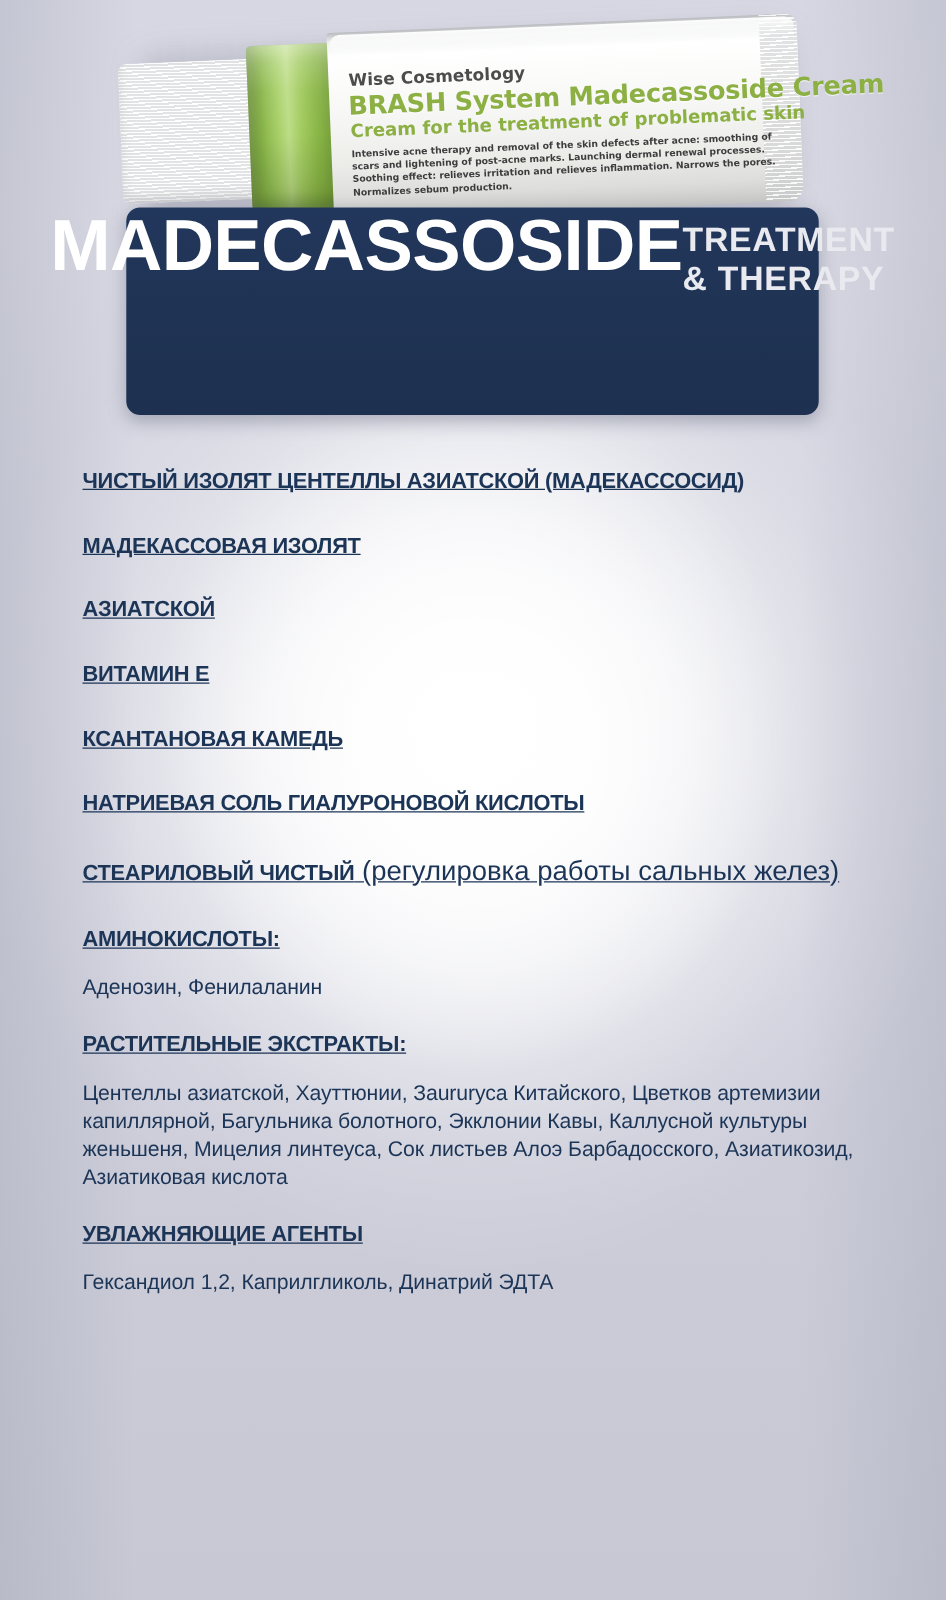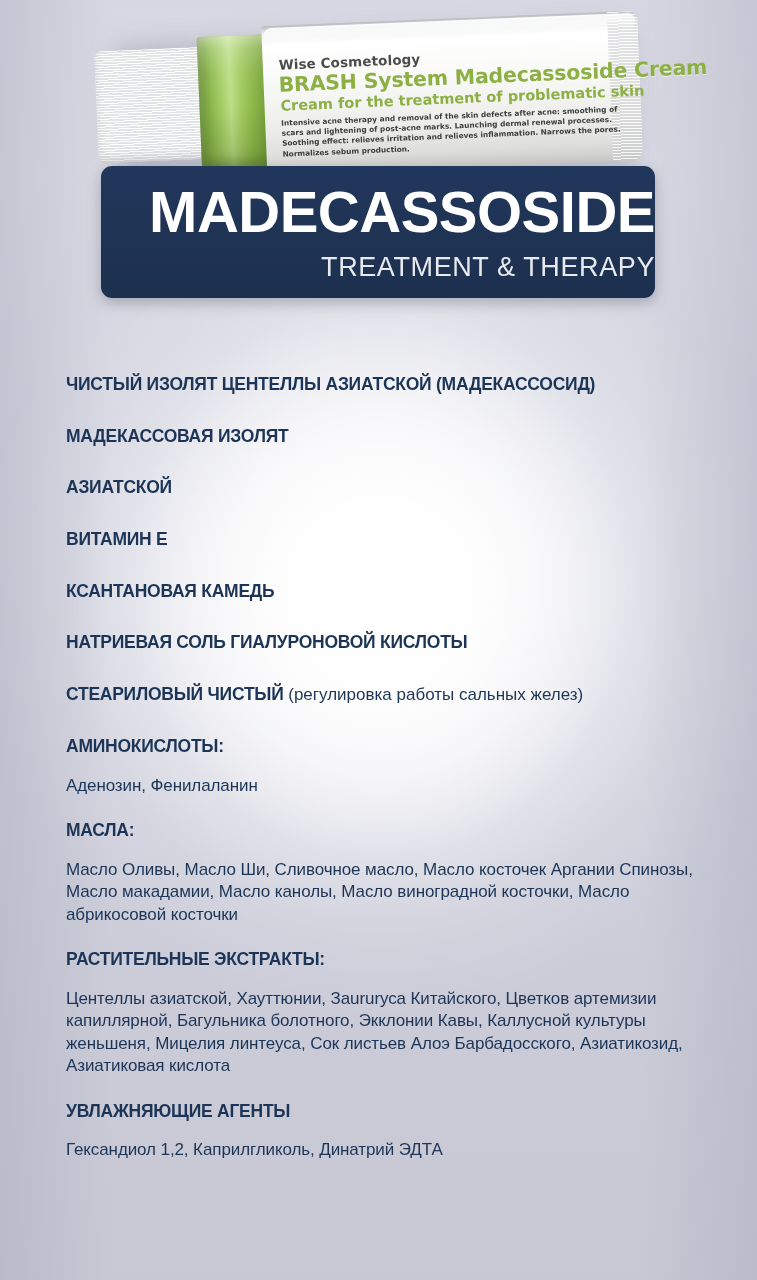--- a/index.html
+++ b/index.html
@@ -211,65 +211,66 @@
     color: #3d3d3d;
     font-family: "DejaVu Sans", sans-serif;
   }
 
   
   #banner {
     position: absolute;
     left: 101px;
     top: 166px;
     width: 554px;
-    height: 132px;
+    height: 166px;
     border-radius: 11px;
     background: linear-gradient(to bottom, #22375c 0%, #1f3354 50%, #1d3050 100%);
     box-shadow: 0 5px 14px rgba(95,98,120,0.42);
     display: flex;
-    flex-direction: column;
-    align-items: flex-end;
+    flex-direction: row;
+    align-items: flex-start;
     justify-content: center;
   }
   #banner-title {
     color: #ffffff;
     font-size: 58px;
     font-weight: bold;
     letter-spacing: -0.5px;
     line-height: 1;
     font-family: "Liberation Sans", sans-serif;
     margin-top: 2px;
   }
   #banner-sub {
     color: #e9eaef;
     font-size: 27px;
-    font-weight: 400;
+    font-weight: 700;
     letter-spacing: 0.6px;
     margin-top: 11px;
     font-family: "Liberation Sans", sans-serif;
   }
 
   
   #content {
     position: absolute;
     left: 66px;
     top: 374px;
     width: 650px;
   }
   .head {
     color: #1c3557;
     font-weight: bold;
     font-size: 17.5px;
     letter-spacing: -0.25px;
     line-height: 1.18;
     font-family: "Liberation Sans", sans-serif;
+    text-decoration: underline;
   }
   .head .light {
     font-weight: normal;
-    font-size: 17px;
+    font-size: 22px;
     letter-spacing: 0;
   }
   .body-txt {
     color: #1c3557;
     font-weight: normal;
     font-size: 17px;
     line-height: 22.5px;
     letter-spacing: -0.1px;
     font-family: "Liberation Sans", sans-serif;
     margin-top: 18px;
@@ -313,24 +314,20 @@
 
   <div class="head row-simple">
     <span>СТЕАРИЛОВЫЙ ЧИСТЫЙ</span><span class="light"> (регулировка работы сальных желез)</span>
   </div>
 
   <div class="group">
     <div class="head">АМИНОКИСЛОТЫ:</div>
     <div class="body-txt">Аденозин, Фенилаланин</div>
   </div>
 
-  <div class="group">
-    <div class="head">МАСЛА:</div>
-    <div class="body-txt">Масло Оливы, Масло Ши, Сливочное масло, Масло косточек Аргании Спинозы, Масло макадамии, Масло канолы, Масло виноградной косточки, Масло абрикосовой косточки</div>
-  </div>
 
   <div class="group">
     <div class="head">РАСТИТЕЛЬНЫЕ ЭКСТРАКТЫ:</div>
     <div class="body-txt">Центеллы азиатской, Хауттюнии,  Заururуса Китайского, Цветков артемизии капиллярной, Багульника болотного, Экклонии Кавы, Каллусной культуры женьшеня, Мицелия линтеуса, Сок листьев Алоэ Барбадосского, Азиатикозид, Азиатиковая кислота</div>
   </div>
 
   <div class="group">
     <div class="head">УВЛАЖНЯЮЩИЕ АГЕНТЫ</div>
     <div class="body-txt">Гександиол 1,2, Каприлгликоль, Динатрий ЭДТА</div>
   </div>

